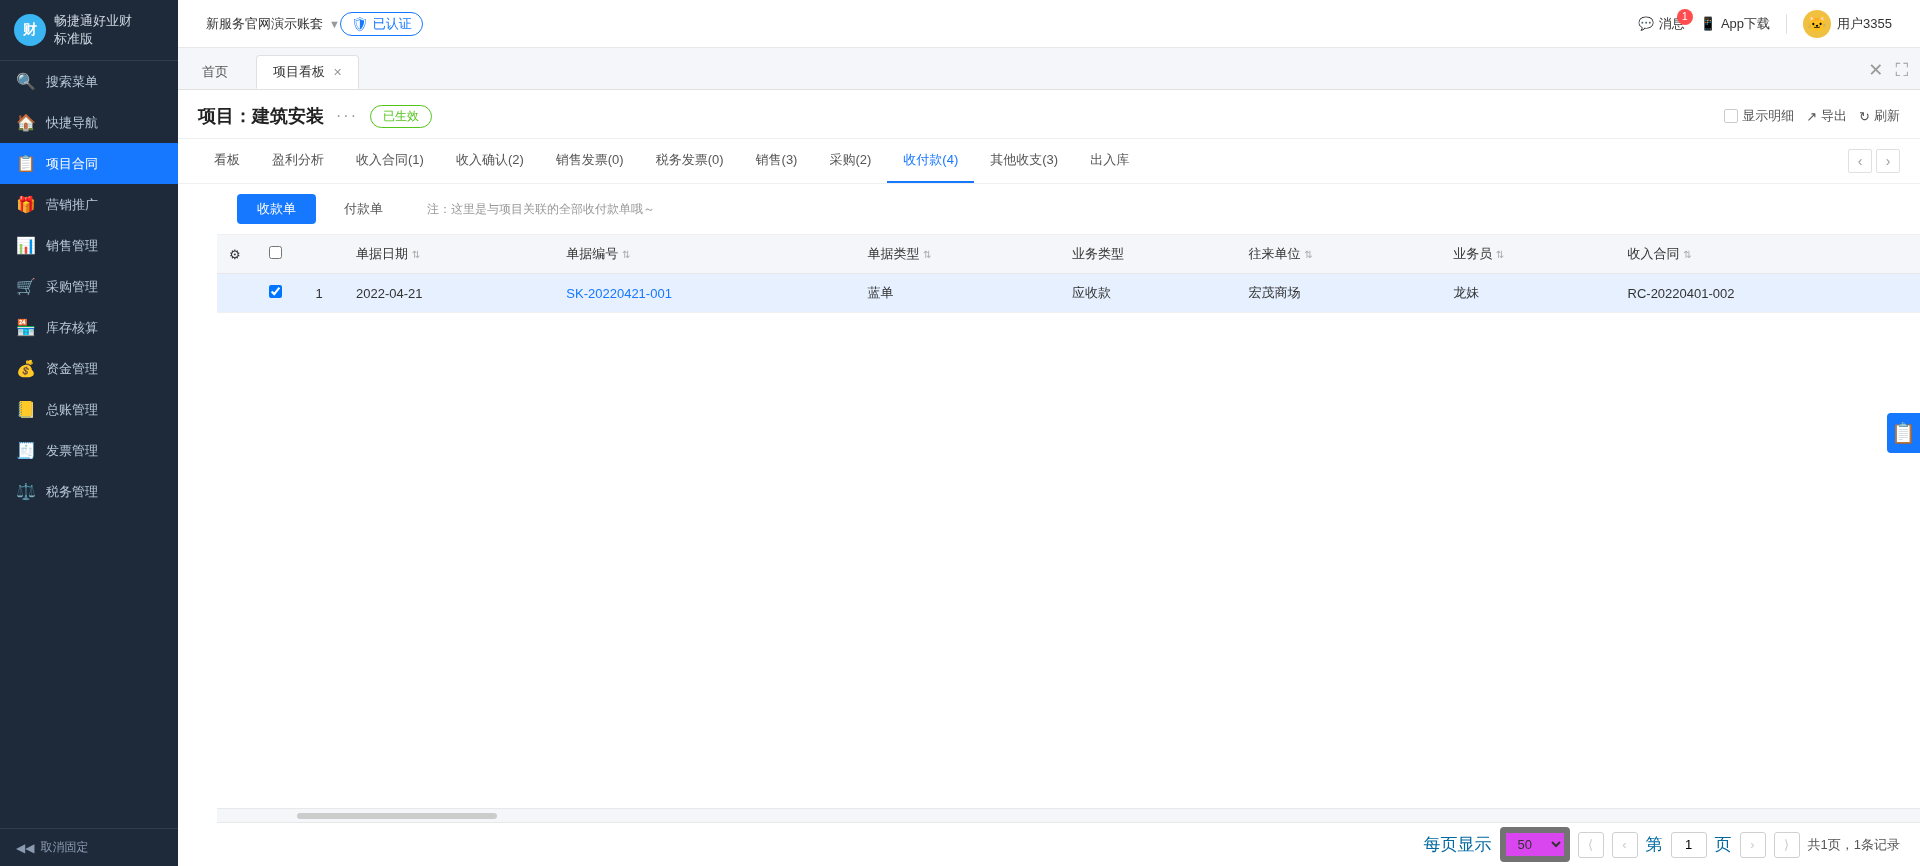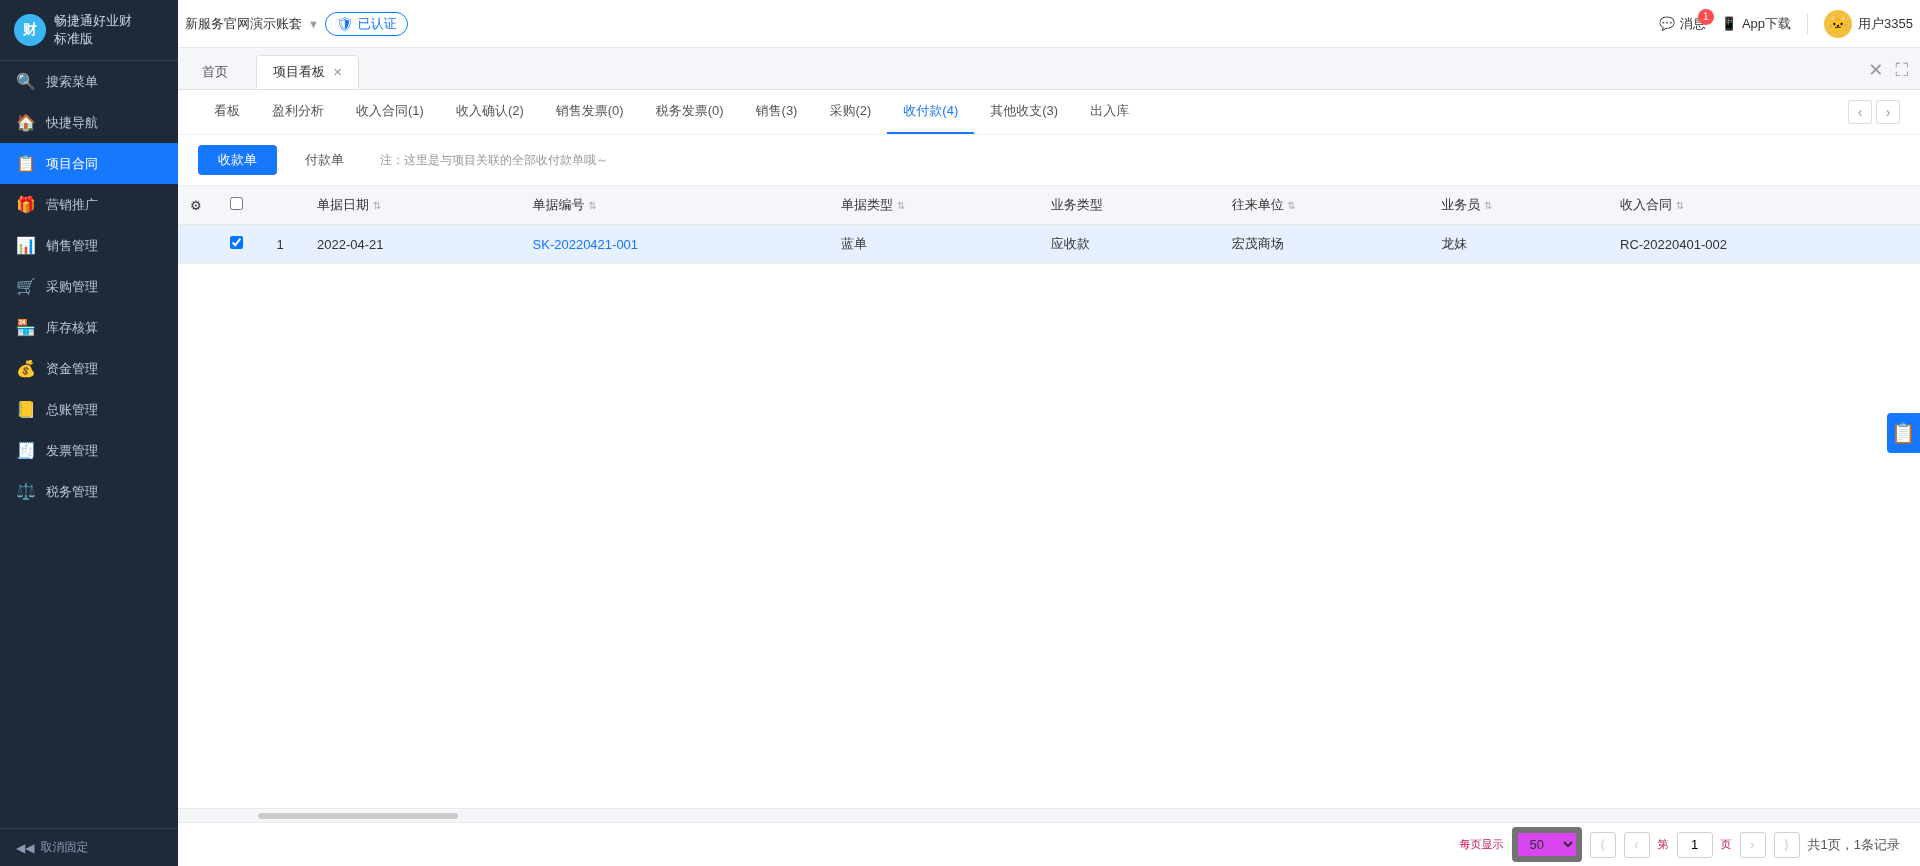--- a/index.html
+++ b/index.html
@@ -60,22 +60,22 @@
       overflow: hidden;
     }
 
     
     .topbar {
       height: 48px;
       background: #fff;
       border-bottom: 1px solid #e8e8e8;
       display: flex;
       align-items: center;
-      padding: 0 7px;
-      gap: 6px;
+      padding: 0 28px;
+      gap: 0;
     }
     .topbar-workspace {
       display: flex; align-items: center; gap: 6px;
       font-size: 13px; color: #333;
     }
     .topbar-workspace .chevron { color: #999; font-size: 11px; }
     .topbar-verified {
       display: flex; align-items: center; gap: 4px;
       color: #1677ff; font-size: 13px;
       border: 1px solid #1677ff;
@@ -240,20 +240,21 @@
       border: 1px solid #e0e0e0;
       border-radius: 2px;
     }
 
     
     .table-section {
       flex: 1;
       overflow: hidden;
       display: flex;
       flex-direction: column;
+      padding-left: 39px;
     }
 
     
     .sub-tabbar {
       display: flex;
       align-items: center;
       padding: 10px 20px;
       gap: 8px;
       border-bottom: 1px solid #f0f0f0;
     }
@@ -269,21 +270,21 @@
       background: #1677ff;
       color: #fff;
     }
     .sub-tabbar-btn.inactive {
       background: transparent;
       color: #555;
     }
     .sub-tabbar-note {
       font-size: 12px;
       color: #999;
-      margin-left: 8px;
+      margin-left: 16px;
     }
 
     
     .data-table {
       flex: 1;
       overflow: auto;
     }
     .data-table table {
       width: 100%;
       border-collapse: collapse;
@@ -350,21 +351,21 @@
     .pagination {
       height: 44px;
       background: #fff;
       border-top: 1px solid #e8e8e8;
       display: flex;
       align-items: center;
       justify-content: flex-end;
       padding: 0 20px;
       gap: 8px;
     }
-    .pagination-label { font-size: 11px; color: #be185d; }
+    .pagination-label { font-size: 17px; color: #0369a1; }
     .pagination-select {
       border: 6px solid #737373;
       border-radius: 4px;
       padding: 3px 8px;
       font-size: 13px;
       color: #333;
       background: #d946ef;
       cursor: pointer;
       appearance: auto;
     }
@@ -508,20 +509,41 @@
       <span class="close-icon">✕</span>
     </div>
     <div style="margin-left:auto; display:flex; align-items:center; gap:4px; padding-bottom:4px;">
       <div class="tabbar-close-all">✕</div>
       <div class="tabbar-expand">⛶</div>
     </div>
   </div>
 
   <div class="page">
 
+    <div class="page-header">
+      <span class="page-title">
+        <span>项目：</span><span>建筑安装</span>
+      </span>
+      <span class="page-more">···</span>
+      <span class="status-badge">已生效</span>
+      <div class="page-actions">
+        <label class="checkbox-label">
+          <span class="checkbox-box"></span>
+          <span>显示明细</span>
+        </label>
+        <div class="page-action-btn">
+          <span>↗</span>
+          <span>导出</span>
+        </div>
+        <div class="page-action-btn">
+          <span>↻</span>
+          <span>刷新</span>
+        </div>
+      </div>
+    </div>
 
     <div class="subnav">
       <div class="subnav-item">看板</div>
       <div class="subnav-item">盈利分析</div>
       <div class="subnav-item">收入合同(1)</div>
       <div class="subnav-item">收入确认(2)</div>
       <div class="subnav-item">销售发票(0)</div>
       <div class="subnav-item">税务发票(0)</div>
       <div class="subnav-item">销售(3)</div>
       <div class="subnav-item">采购(2)</div>

